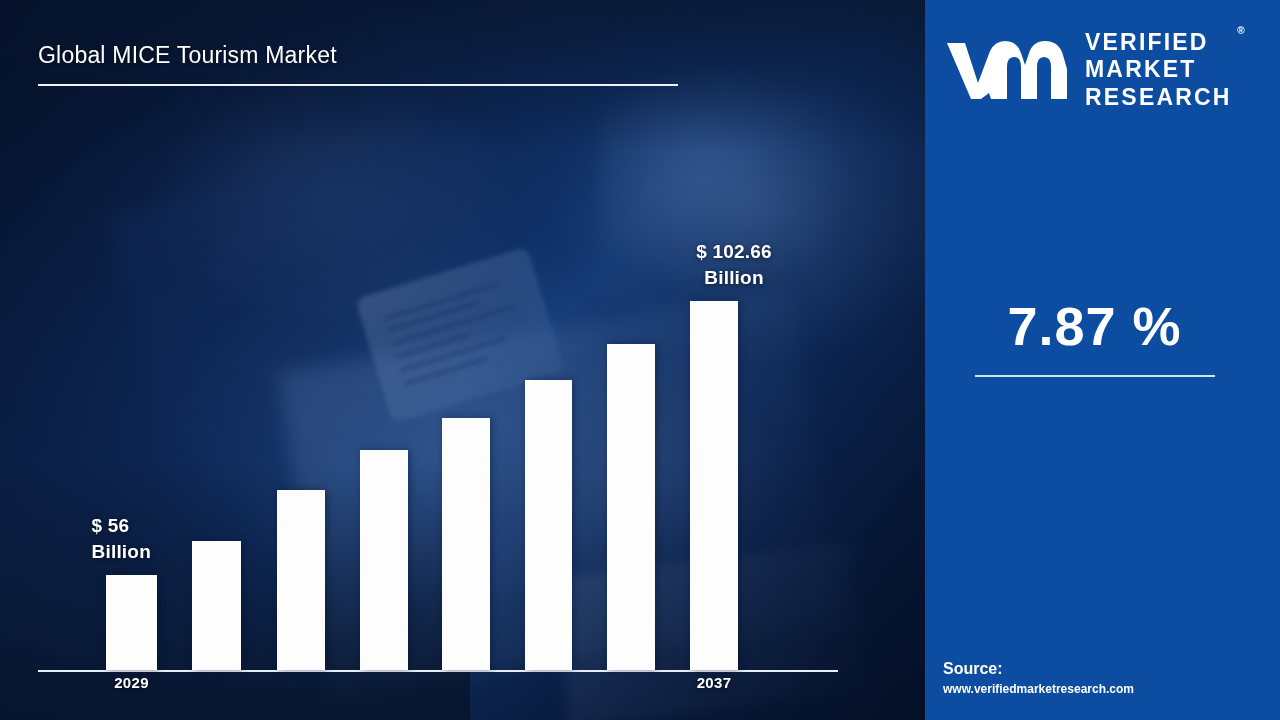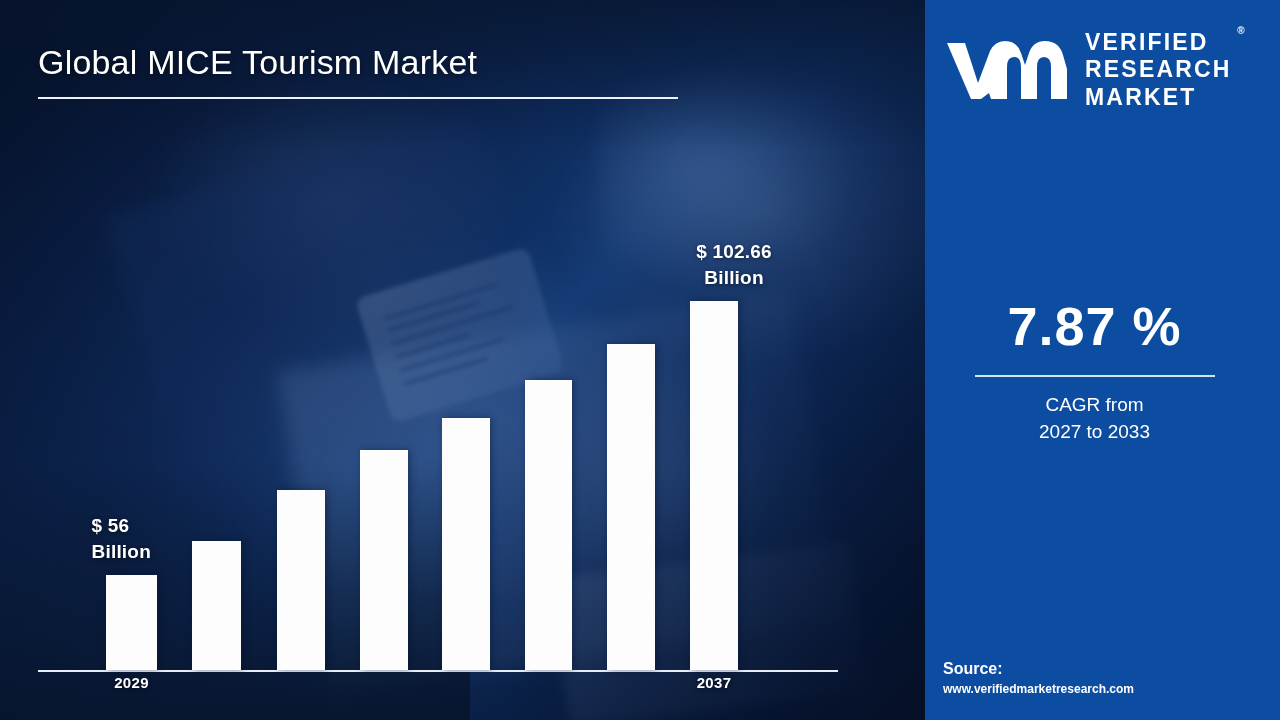--- a/index.html
+++ b/index.html
@@ -75,21 +75,21 @@
   }
   .bg-tint {
     position:absolute; inset:0;
     background:linear-gradient(125deg, rgba(11,35,80,0.55), rgba(16,56,115,0.38) 55%, rgba(9,26,60,0.68));
     mix-blend-mode:multiply;
   }
 
   
   .title-block { position:absolute; left:38px; top:42px; width:640px; }
   .title-text {
-    font-size:34px; font-weight:400; color:#ffffff;
+    font-size:23px; font-weight:400; color:#ffffff;
     letter-spacing:0.2px; line-height:1.2;
     text-shadow:0 1px 5px rgba(0,0,0,0.45);
   }
   .title-rule {
     margin-top:14px; height:2px; width:640px;
     background:#eef3fa;
   }
 
   
   .plot { position:absolute; left:0; top:0; width:925px; height:720px; }
@@ -214,33 +214,29 @@
   </div>
 
   <div class="brand-panel">
 
     <div class="logo-wrap">
       <svg class="logo-mark" viewBox="0 0 128 66">
         <path d="M4 6 H22 L35 46 L47 14 Q52 4 62 4 Q74 4 78 16 L82 28 L86 16 Q90 4 102 4 Q116 4 120 18 L124 32 V62 H108 V30 Q108 20 101 20 Q94 20 94 30 V62 H78 V30 Q78 20 71 20 Q64 20 64 30 V62 H48 L46 56 L38 62 H28 L4 6 Z" fill="#ffffff"></path>
       </svg>
       <div class="logo-text">
         <div>VERIFIED</div>
+        <div>MARKET</div>
         <div>RESEARCH</div>
-        <div>MARKET</div>
         <span class="reg">®</span>
       </div>
     </div>
 
     <div class="cagr-block">
       <div class="cagr-value">7.87 %</div>
       <div class="cagr-rule"></div>
-      <div class="cagr-caption">
-        <div>CAGR from</div>
-        <div>2027 to 2033</div>
-      </div>
     </div>
 
     <div class="source-block">
       <div class="source-label">Source:</div>
       <div class="source-url">www.verifiedmarketresearch.com</div>
     </div>
   </div>
 </div>
 
 </body></html>

